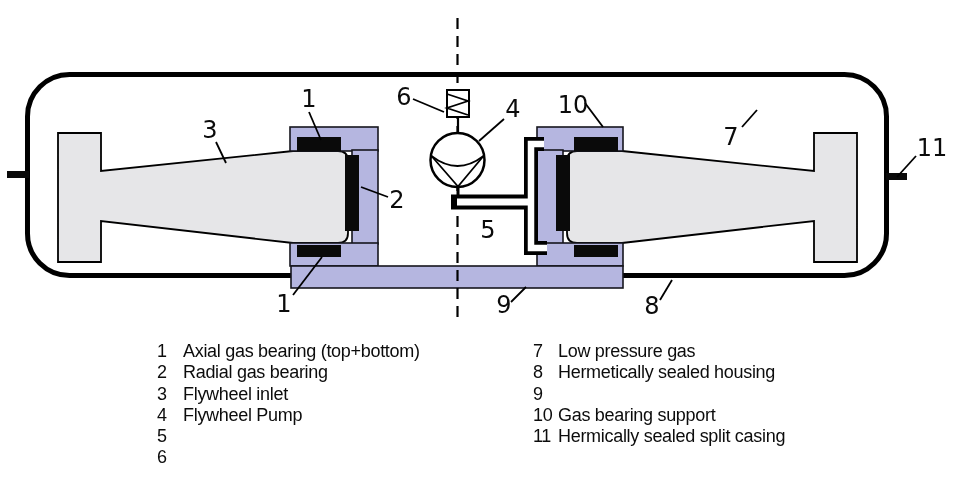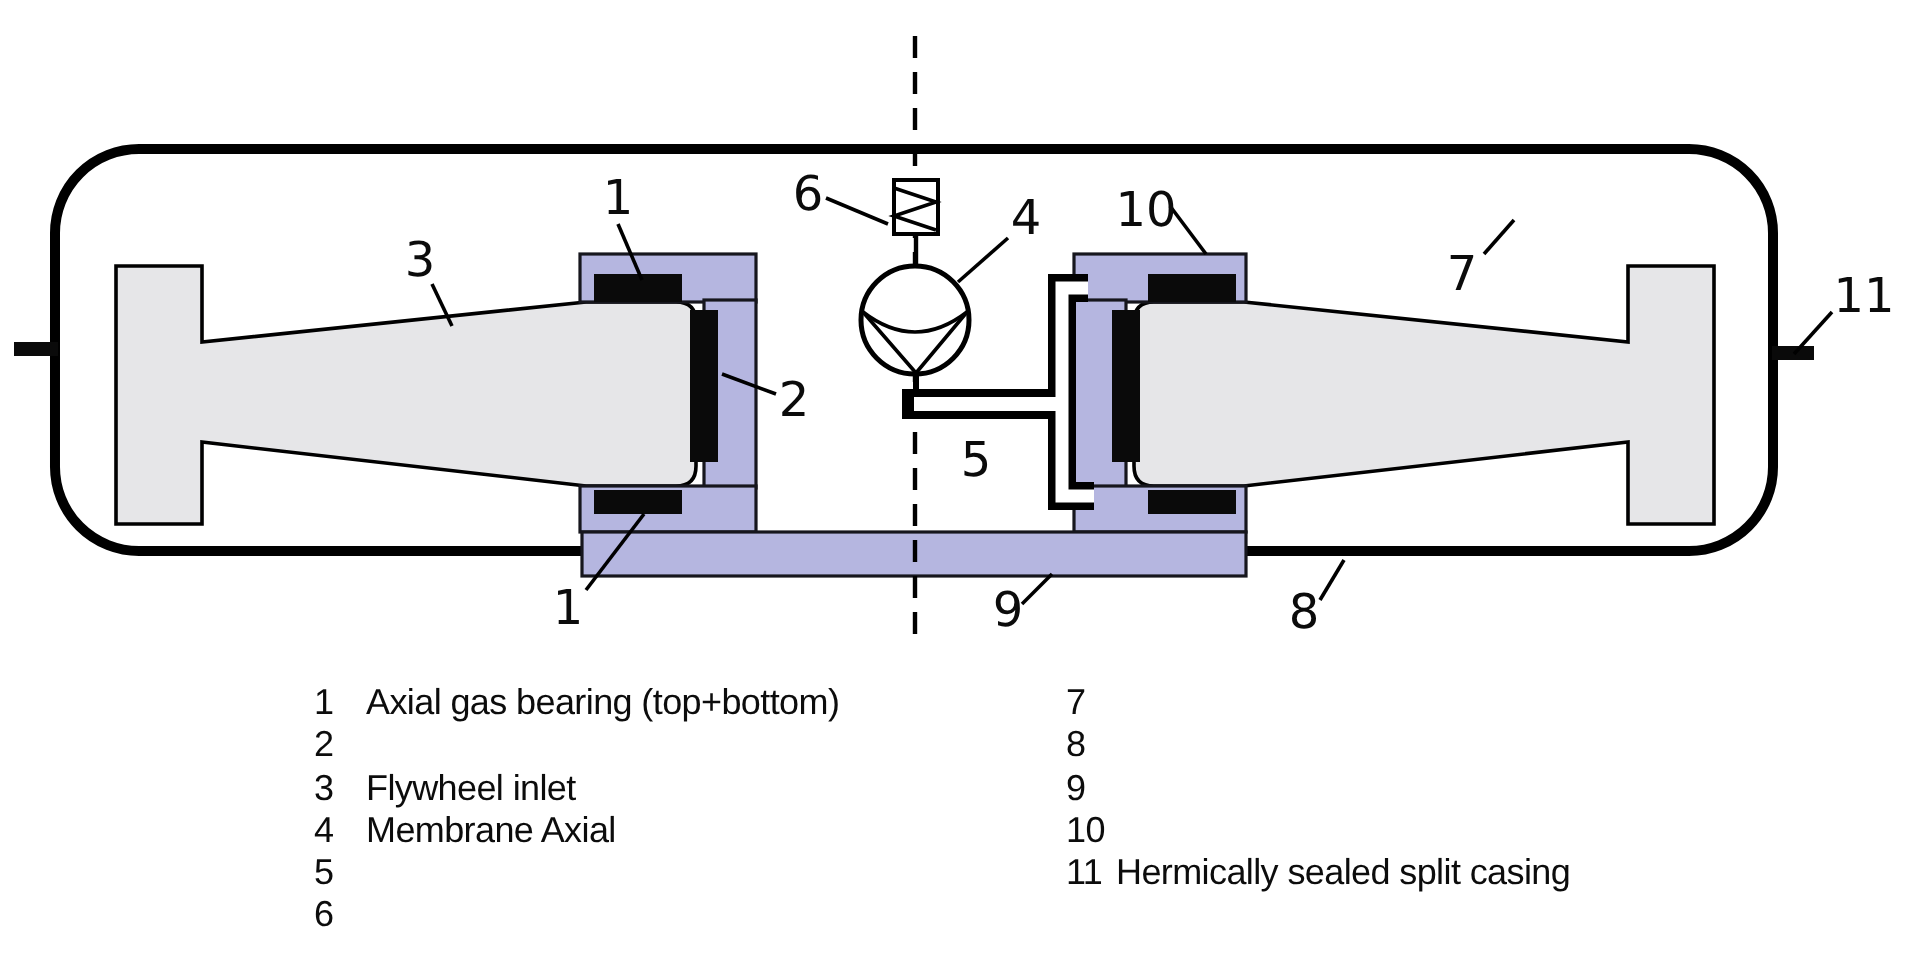--- a/index.html
+++ b/index.html
@@ -99,47 +99,51 @@
 </svg>
 </div>
 
 <div id="legend-left" class="legend-col">
   <div class="legend-row">
     <span class="legend-num">1</span>
     <span class="legend-label">Axial gas bearing (top+bottom)</span>
   </div>
   <div class="legend-row">
     <span class="legend-num">2</span>
+    <span class="legend-label">Radial gas bearing</span>
   </div>
   <div class="legend-row">
     <span class="legend-num">3</span>
     <span class="legend-label">Flywheel inlet</span>
   </div>
   <div class="legend-row">
     <span class="legend-num">4</span>
-    <span class="legend-label">Membrane Axial</span>
+    <span class="legend-label">Flywheel Pump</span>
   </div>
   <div class="legend-row">
     <span class="legend-num">5</span>
   </div>
   <div class="legend-row">
     <span class="legend-num">6</span>
   </div>
 </div>
 
 <div id="legend-right" class="legend-col">
   <div class="legend-row">
     <span class="legend-num">7</span>
+    <span class="legend-label">Low pressure gas</span>
   </div>
   <div class="legend-row">
     <span class="legend-num">8</span>
+    <span class="legend-label">Hermetically sealed housing</span>
   </div>
   <div class="legend-row">
     <span class="legend-num">9</span>
   </div>
   <div class="legend-row">
     <span class="legend-num">10</span>
+    <span class="legend-label">Gas bearing support</span>
   </div>
   <div class="legend-row">
     <span class="legend-num">11</span>
     <span class="legend-label">Hermically sealed split casing</span>
   </div>
 </div>
 
 </body></html>

